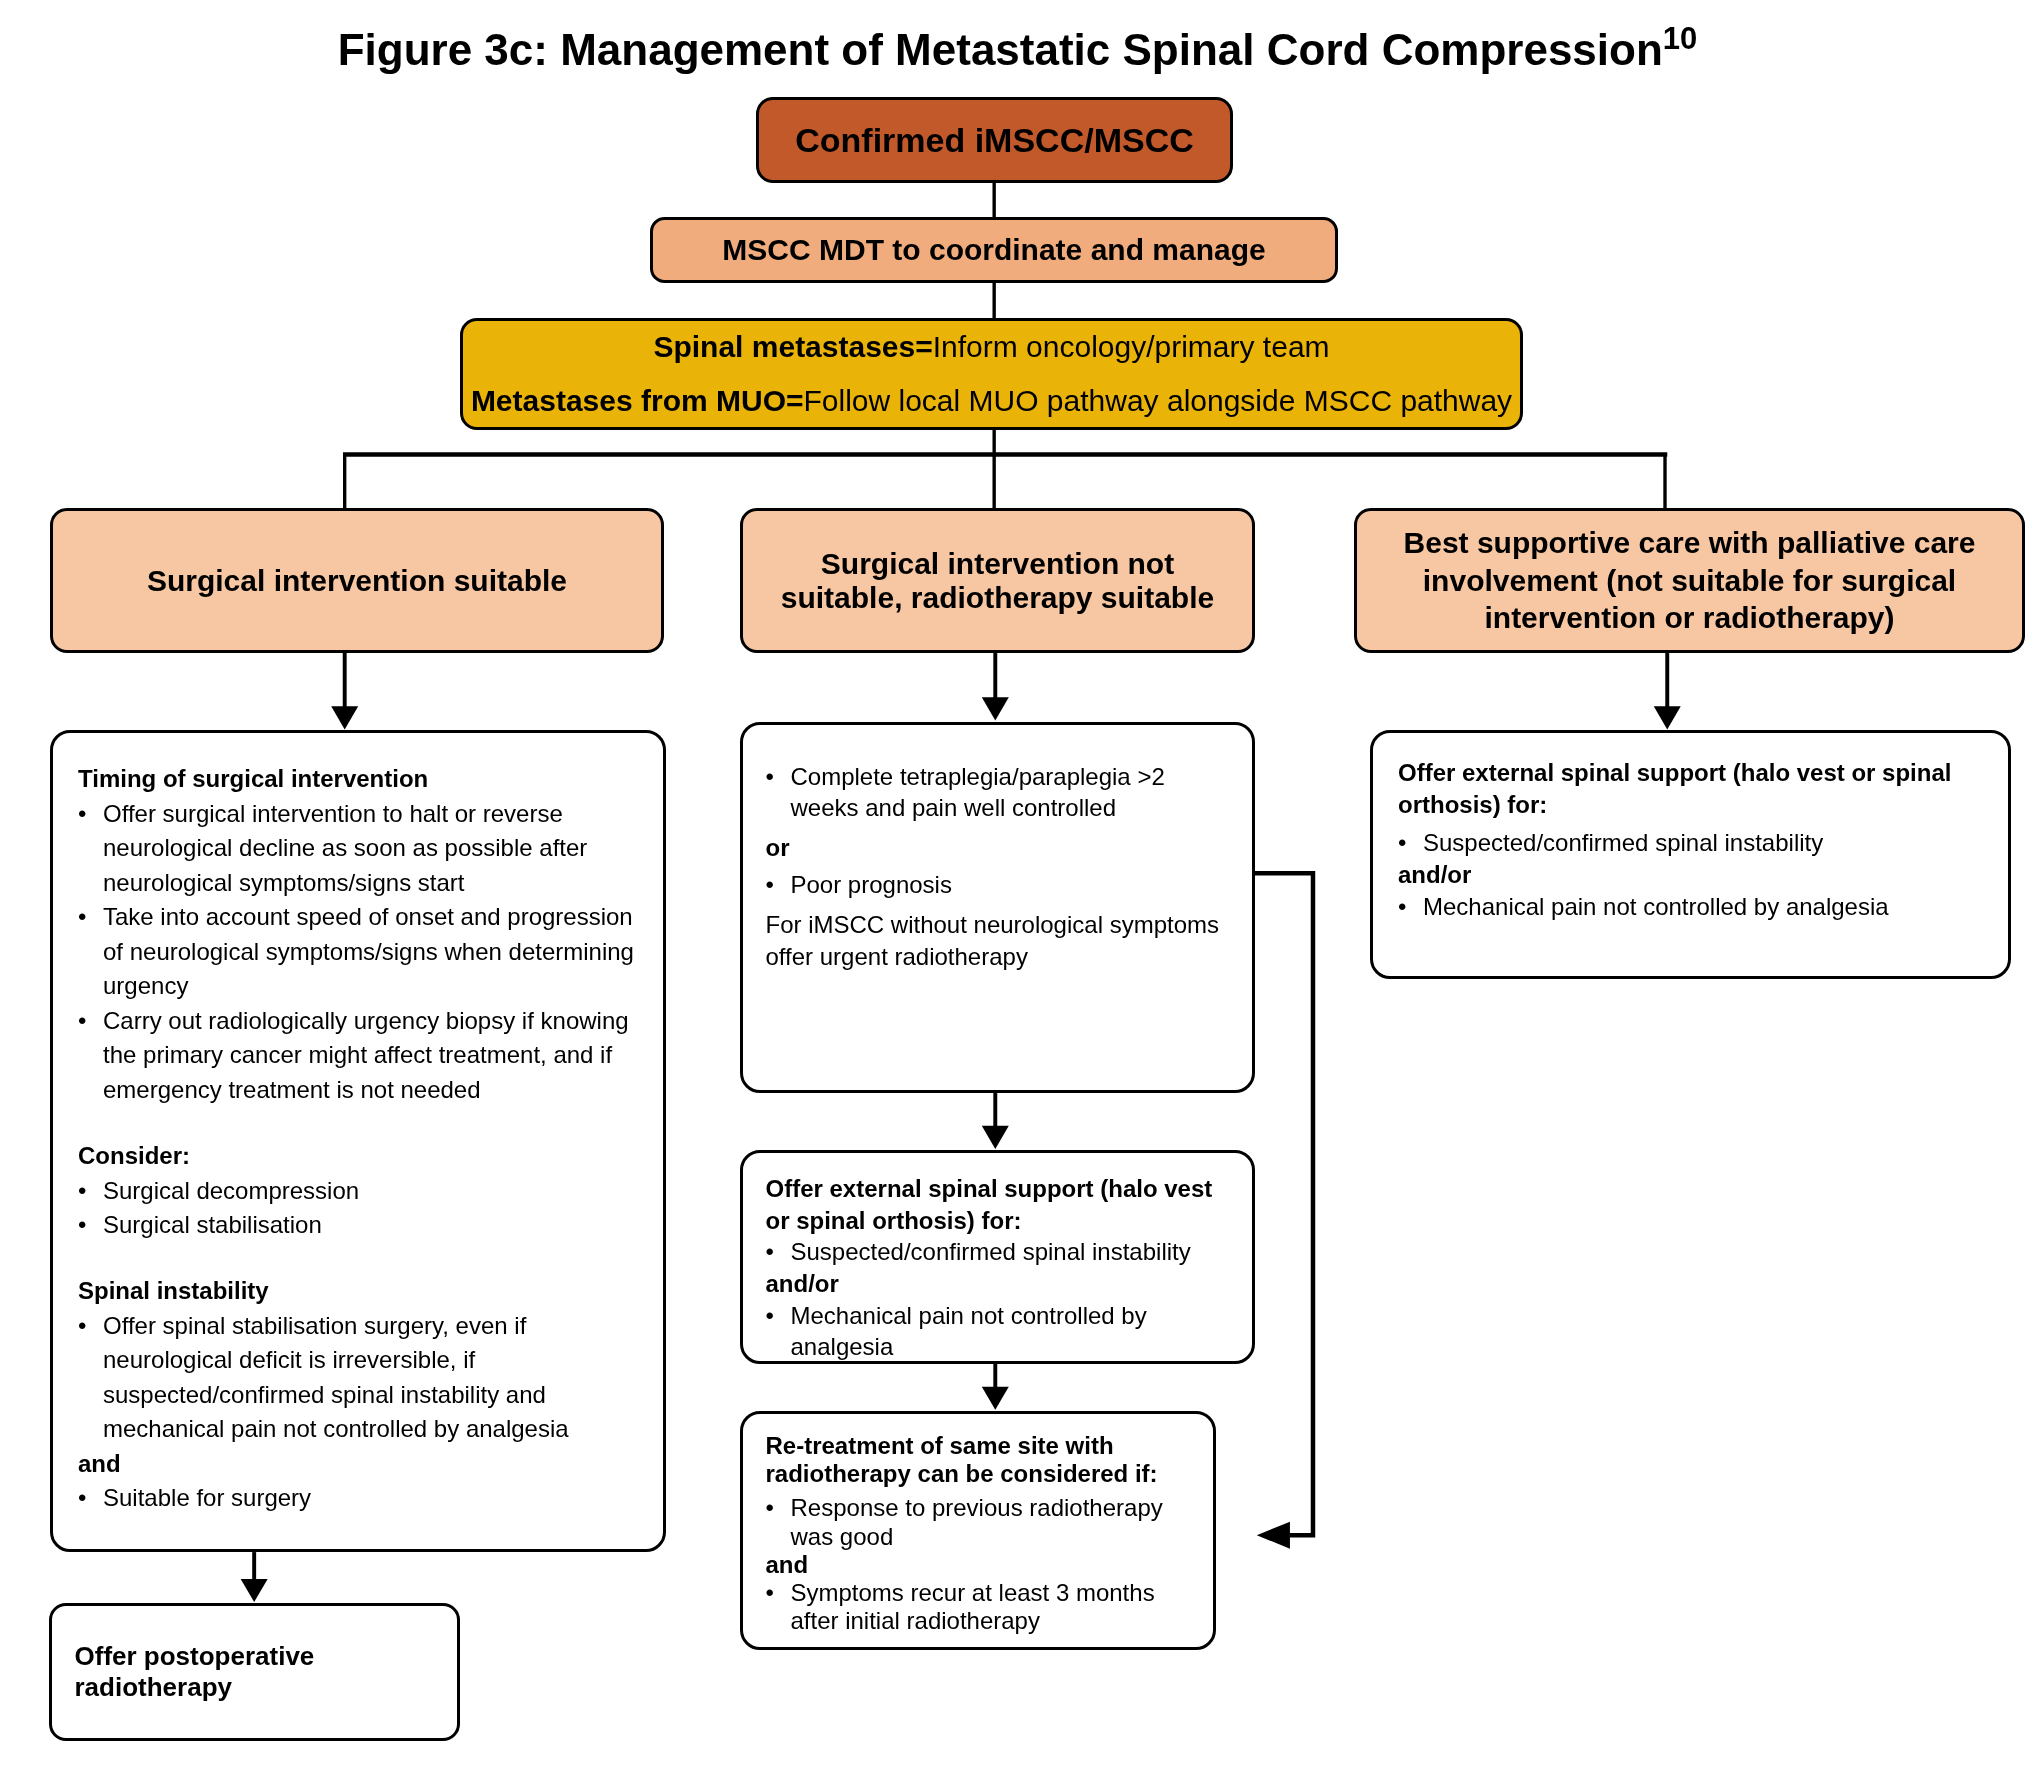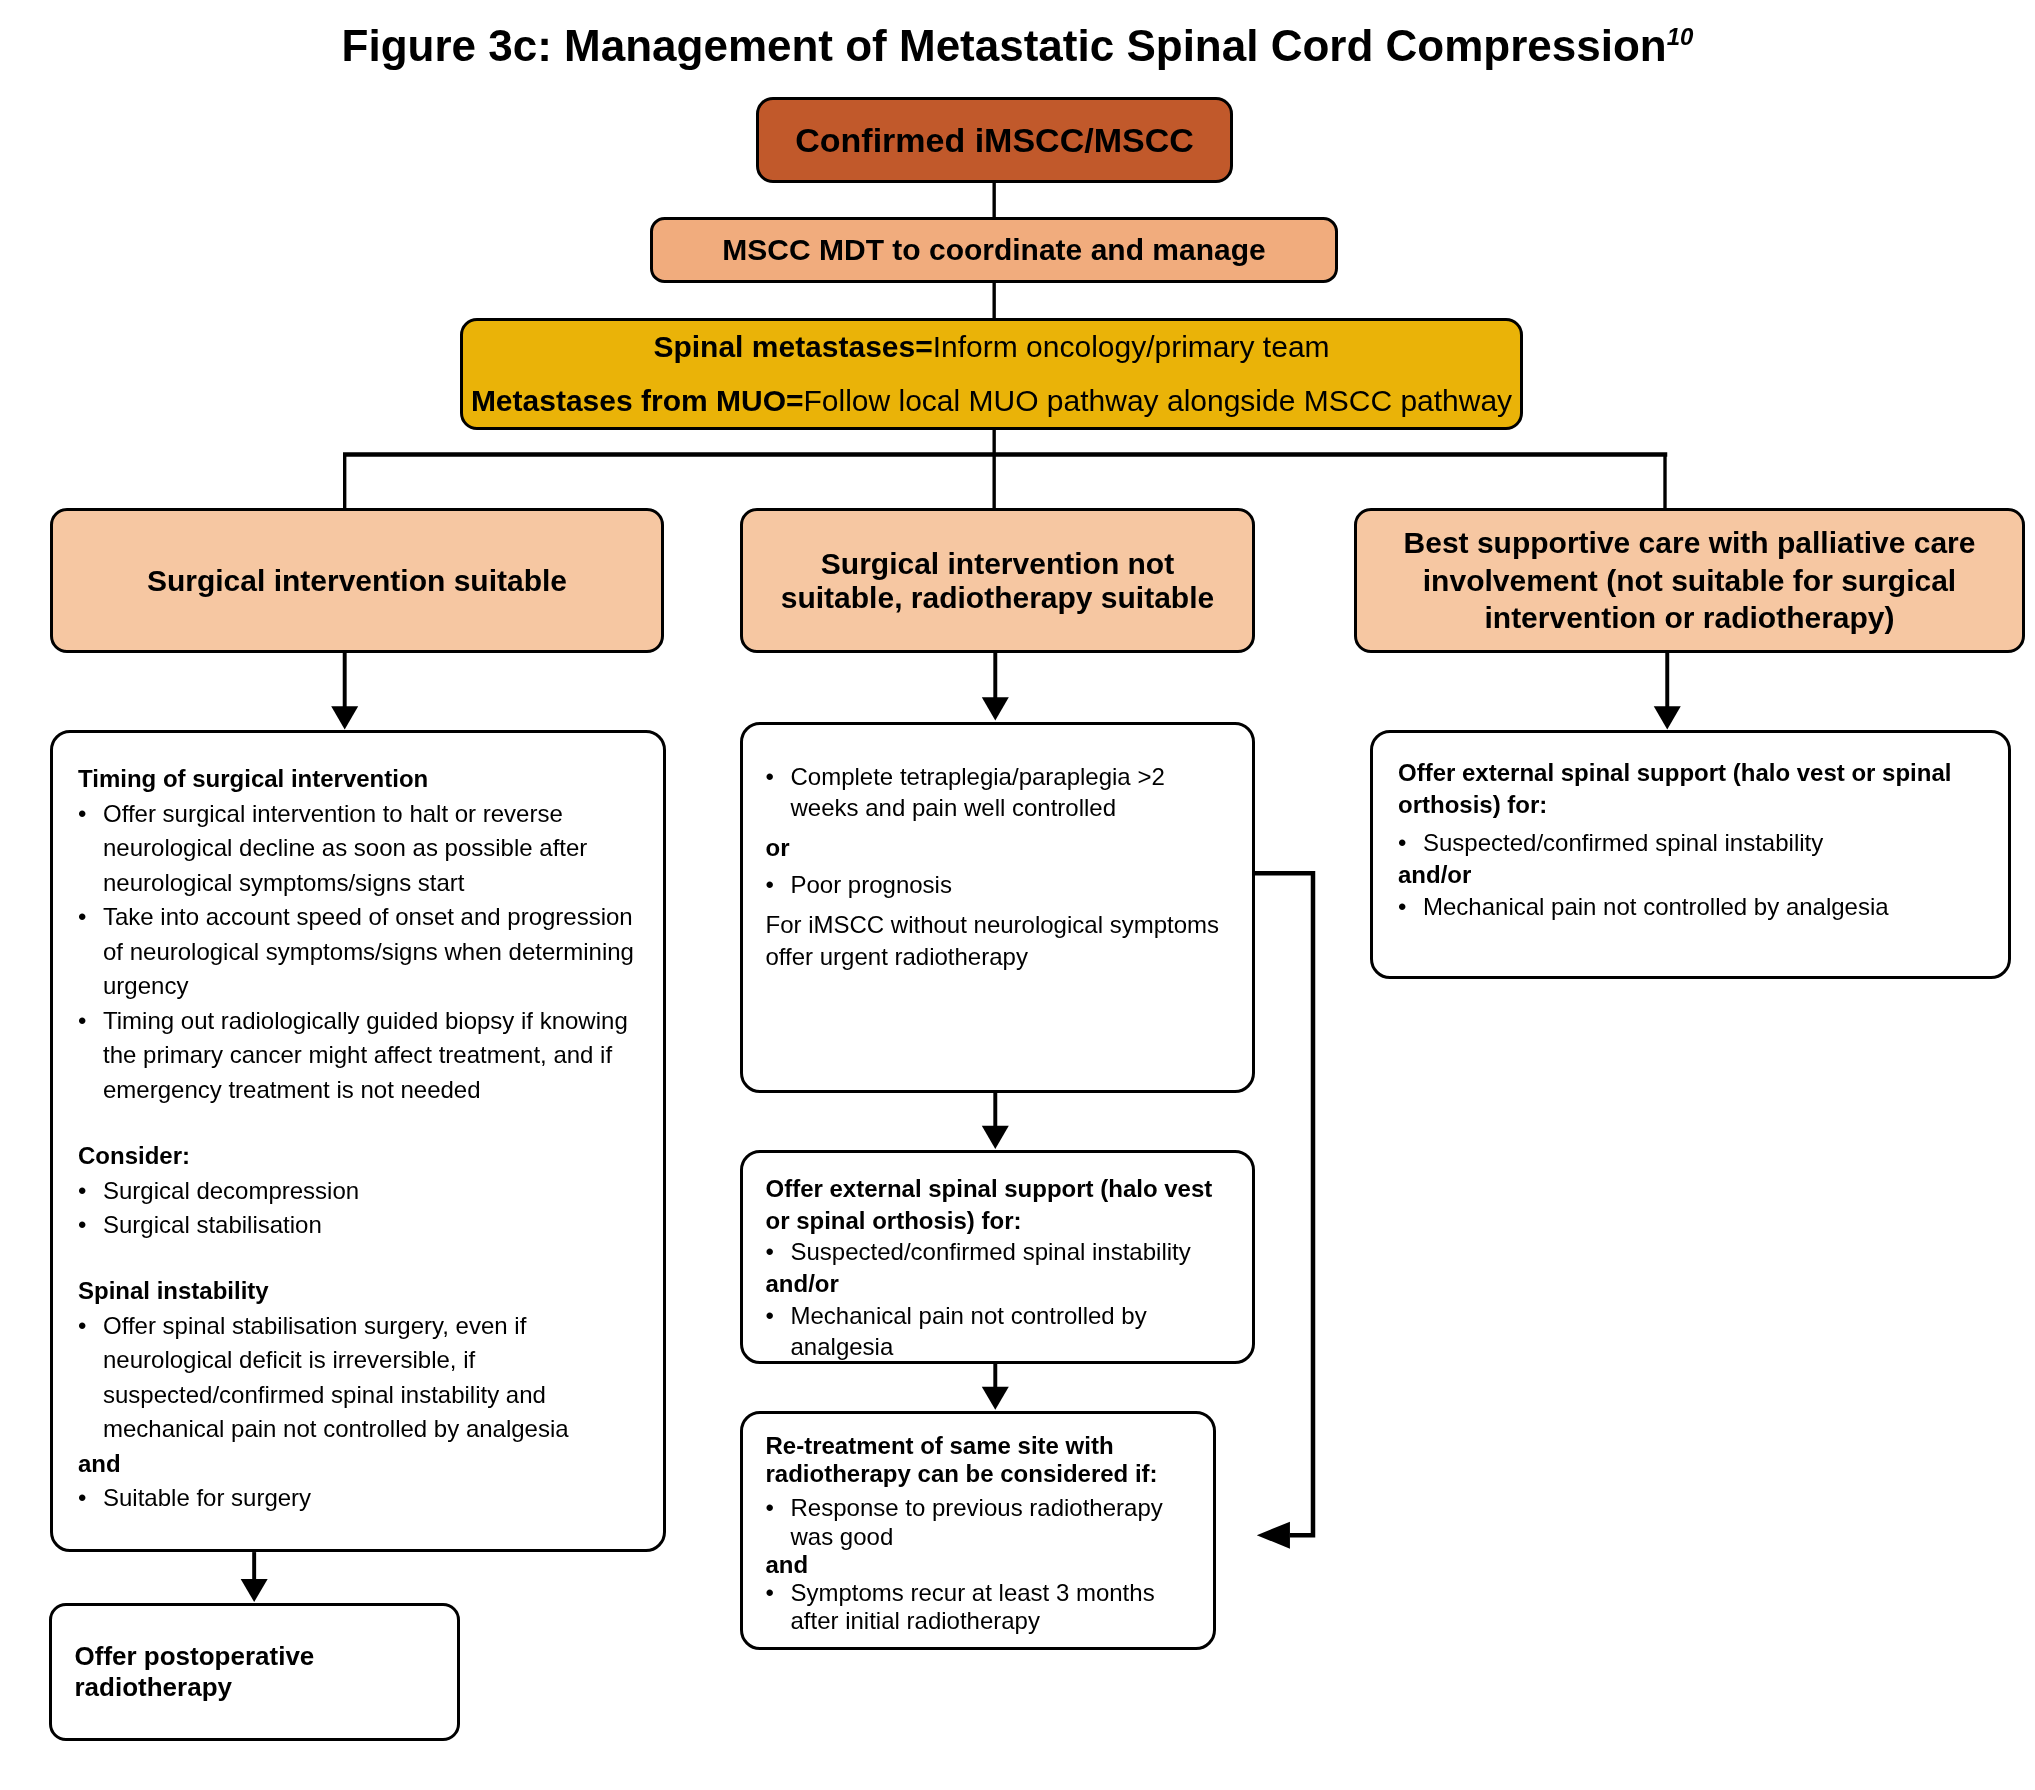--- a/index.html
+++ b/index.html
@@ -11,21 +11,21 @@
     font-family:"Liberation Sans", sans-serif;
     color:#000;
   }
   .abs{position:absolute;box-sizing:border-box;}
   
   #title{
     left:0;top:21.4px;width:2035px;
     text-align:center;
     font-size:44px;font-weight:bold;letter-spacing:0px;
   }
-  #title sup{font-size:24px;font-style:italic;}
+  #title sup{font-size:31px;}
   
   .node{
     border:3.9px solid #000;
     display:flex;flex-direction:column;align-items:center;justify-content:center;
     text-align:center;
   }
   #node-confirmed{
     left:756px;top:97px;width:477px;height:86px;
     background:#C1592B;border-radius:17px;
     font-size:34px;font-weight:bold;
@@ -149,21 +149,21 @@
     <div class="li">
       <span class="dot">•</span>
       <span class="tx">Offer surgical intervention to halt or reverse neurological decline as soon as possible after neurological symptoms/signs start</span>
     </div>
     <div class="li">
       <span class="dot">•</span>
       <span class="tx">Take into account speed of onset and progression of neurological symptoms/signs when determining urgency</span>
     </div>
     <div class="li">
       <span class="dot">•</span>
-      <span class="tx">Timing out radiologically guided biopsy if knowing the primary cancer might affect treatment, and if emergency treatment is not needed</span>
+      <span class="tx">Carry out radiologically urgency biopsy if knowing the primary cancer might affect treatment, and if emergency treatment is not needed</span>
     </div>
     <div class="gap-xl"></div>
     <div class="hd">Consider:</div>
     <div class="li">
       <span class="dot">•</span>
       <span class="tx">Surgical decompression</span>
     </div>
     <div class="li">
       <span class="dot">•</span>
       <span class="tx">Surgical stabilisation</span>

